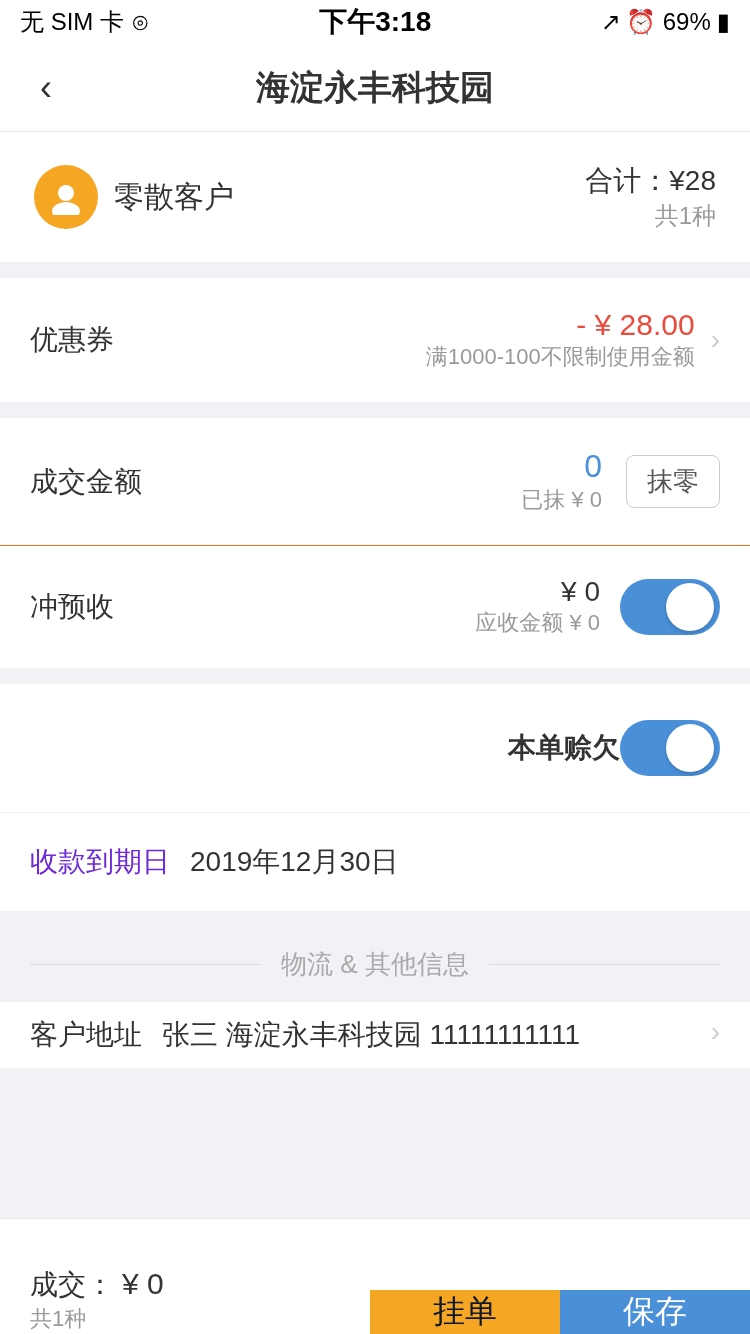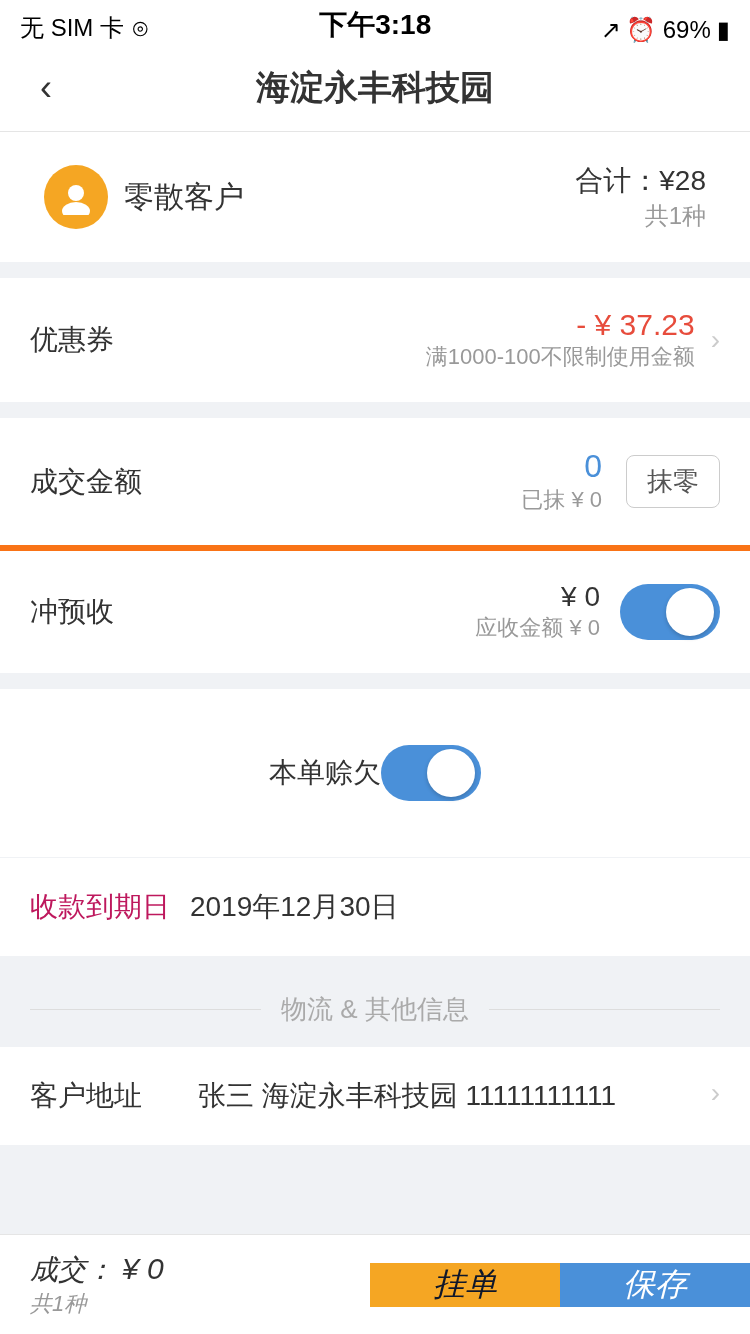--- a/index.html
+++ b/index.html
@@ -11,21 +11,21 @@
       background: #f0f2f5;
       font-size: 28px;
       color: #333;
     }
 
     
     .status-bar {
       height: 44px;
       background: #fff;
       display: flex;
-      align-items: flex-end;
+      align-items: center;
       justify-content: space-between;
       padding: 0 20px;
       font-size: 24px;
       color: #000;
     }
     .status-bar-left { display: flex; align-items: center; gap: 8px; }
     .status-bar-center { font-size: 28px; font-weight: 600; }
     .status-bar-right { display: flex; align-items: center; gap: 6px; font-size: 24px; }
 
     
@@ -57,21 +57,21 @@
     .section {
       background: #fff;
       margin-bottom: 16px;
     }
 
     
     .customer-row {
       display: flex;
       align-items: center;
       justify-content: space-between;
-      padding: 30px 44px;
+      padding: 30px 34px;
     }
     .customer-left {
       display: flex;
       align-items: center;
       gap: 16px;
     }
     .customer-avatar {
       width: 64px;
       height: 64px;
       border-radius: 50%;
@@ -97,21 +97,21 @@
       font-size: 24px;
       color: #999;
     }
 
     
     .row-item {
       display: flex;
       align-items: center;
       justify-content: space-between;
       padding: 30px 30px;
-      border-bottom: 6px solid #f97316;
+      border-bottom: 1px solid #f97316;
     }
     .row-item:last-child { border-bottom: none; }
     .row-label {
       font-size: 28px;
       color: #333;
     }
     .row-right {
       display: flex;
       align-items: center;
       gap: 16px;
@@ -205,39 +205,40 @@
     }
     .pre-amount-sub {
       font-size: 22px;
       color: #999;
     }
 
     
     .debt-row {
       display: flex;
       align-items: center;
-      justify-content: center;
-      padding: 56px 30px;
+      justify-content: flex-end;
+      padding: 36px 30px;
+      font-weight: bold;
     }
     .debt-label {
       font-size: 28px;
       color: #333;
     }
 
     
     .due-date-row {
       display: flex;
       align-items: center;
       padding: 30px 30px;
       gap: 20px;
       border-top: 1px solid #f0f2f5;
     }
     .due-date-label {
       font-size: 28px;
-      color: #be185d;
+      color: #6d28d9;
       flex-shrink: 0;
     }
     .due-date-value {
       font-size: 28px;
       color: #333;
     }
 
     
     .logistics-divider {
       background: #f0f2f5;
@@ -257,47 +258,45 @@
       font-size: 26px;
       color: #aaa;
       white-space: nowrap;
     }
 
     
     .address-row {
       display: flex;
       align-items: flex-start;
       justify-content: space-between;
-      padding: 30px 30px;
-      gap: 36px;
+      padding: 14px 30px;
     }
     .address-label {
       font-size: 28px;
       color: #333;
       flex-shrink: 0;
       margin-right: 20px;
     }
     .address-value {
       font-size: 28px;
       color: #333;
       flex: 1;
     }
 
     
     .bottom-bar {
       position: fixed;
       bottom: 0;
       left: 0;
       width: 750px;
-      height: 100px;
-      background: #fff;
-      display: flex;
-      align-items: center;
+      height: 116px;
+      background: #fff;
+      display: flex;
+      align-items: flex-end;
       border-top: 1px solid #e5e5e5;
-      font-style: italic;
     }
     .bottom-summary {
       flex: 1;
       display: flex;
       flex-direction: column;
       justify-content: center;
       padding: 0 30px;
     }
     .bottom-summary-amount {
       font-size: 30px;
@@ -369,21 +368,21 @@
       <div class="customer-count">共1种</div>
     </div>
   </div>
 </div>
 
 <div class="section">
   <div class="row-item">
     <span class="row-label">优惠券</span>
     <div class="row-right">
       <div class="row-right-text">
-        <div class="discount-amount">- ¥ 37.23</div>
+        <div class="discount-amount">- ¥ 28.00</div>
         <div class="discount-desc">满1000-100不限制使用金额</div>
       </div>
       <span class="chevron-icon">›</span>
     </div>
   </div>
 </div>
 
 <div class="section">
 
   <div class="row-item">

